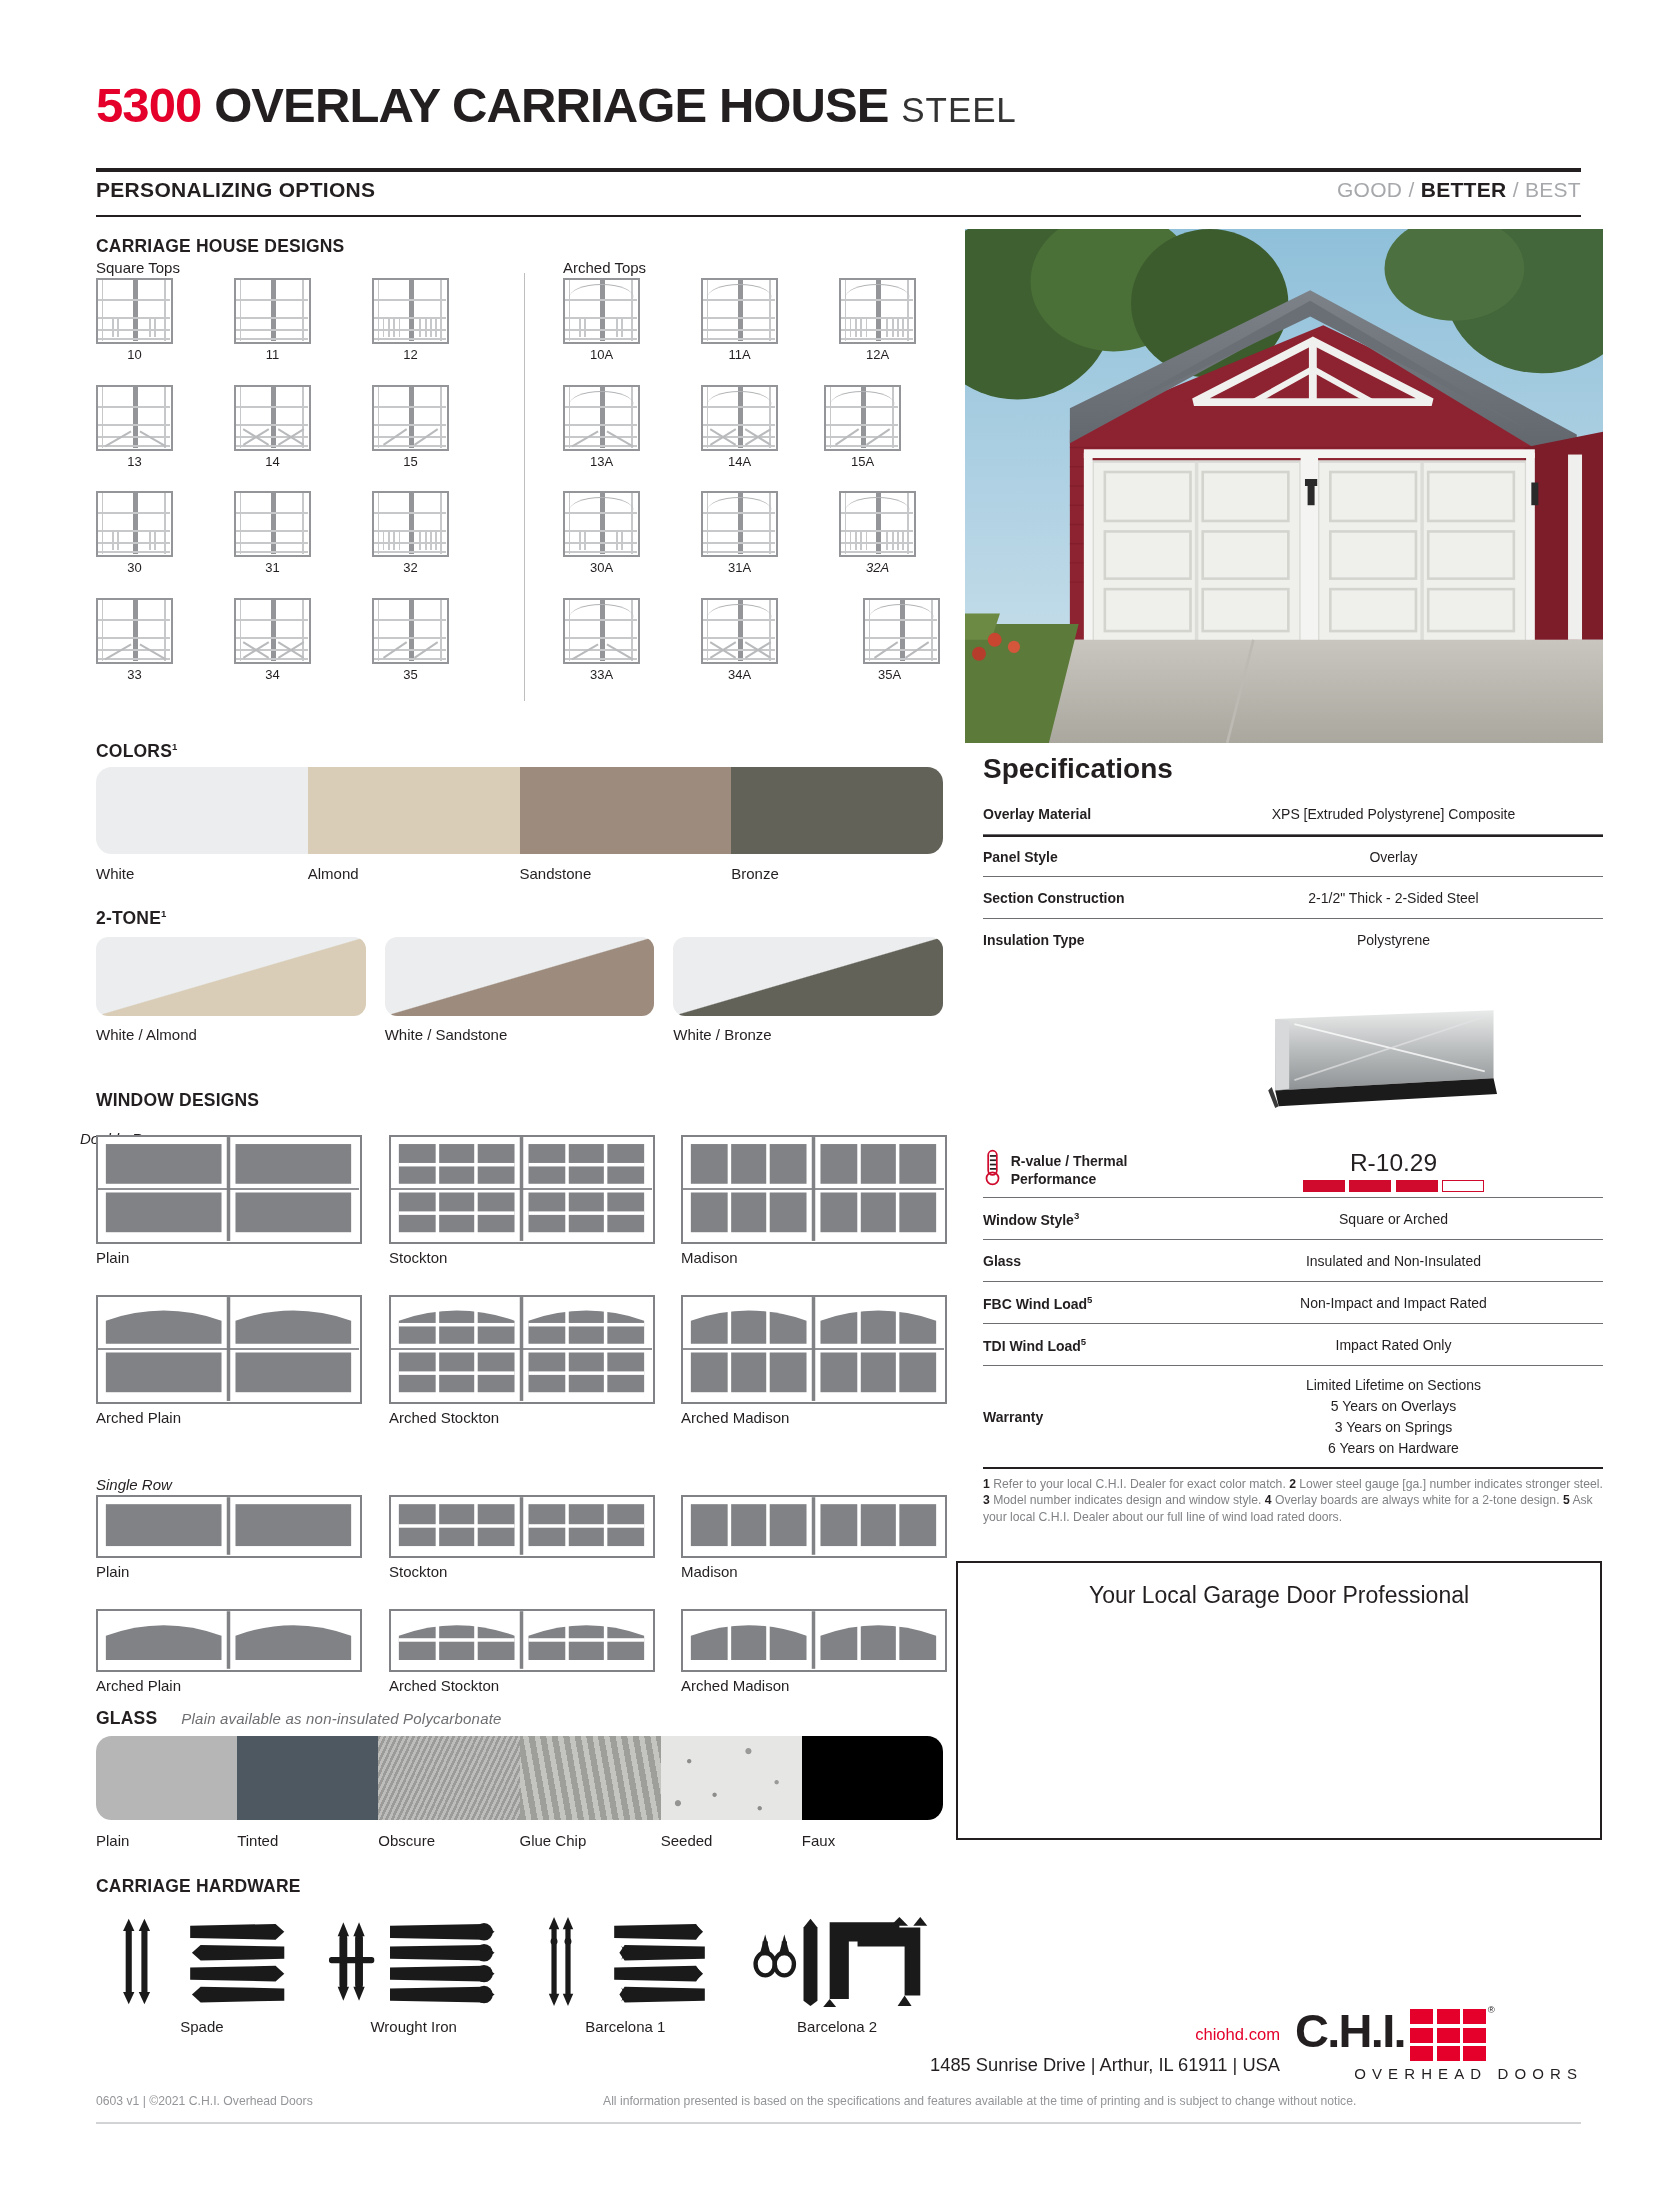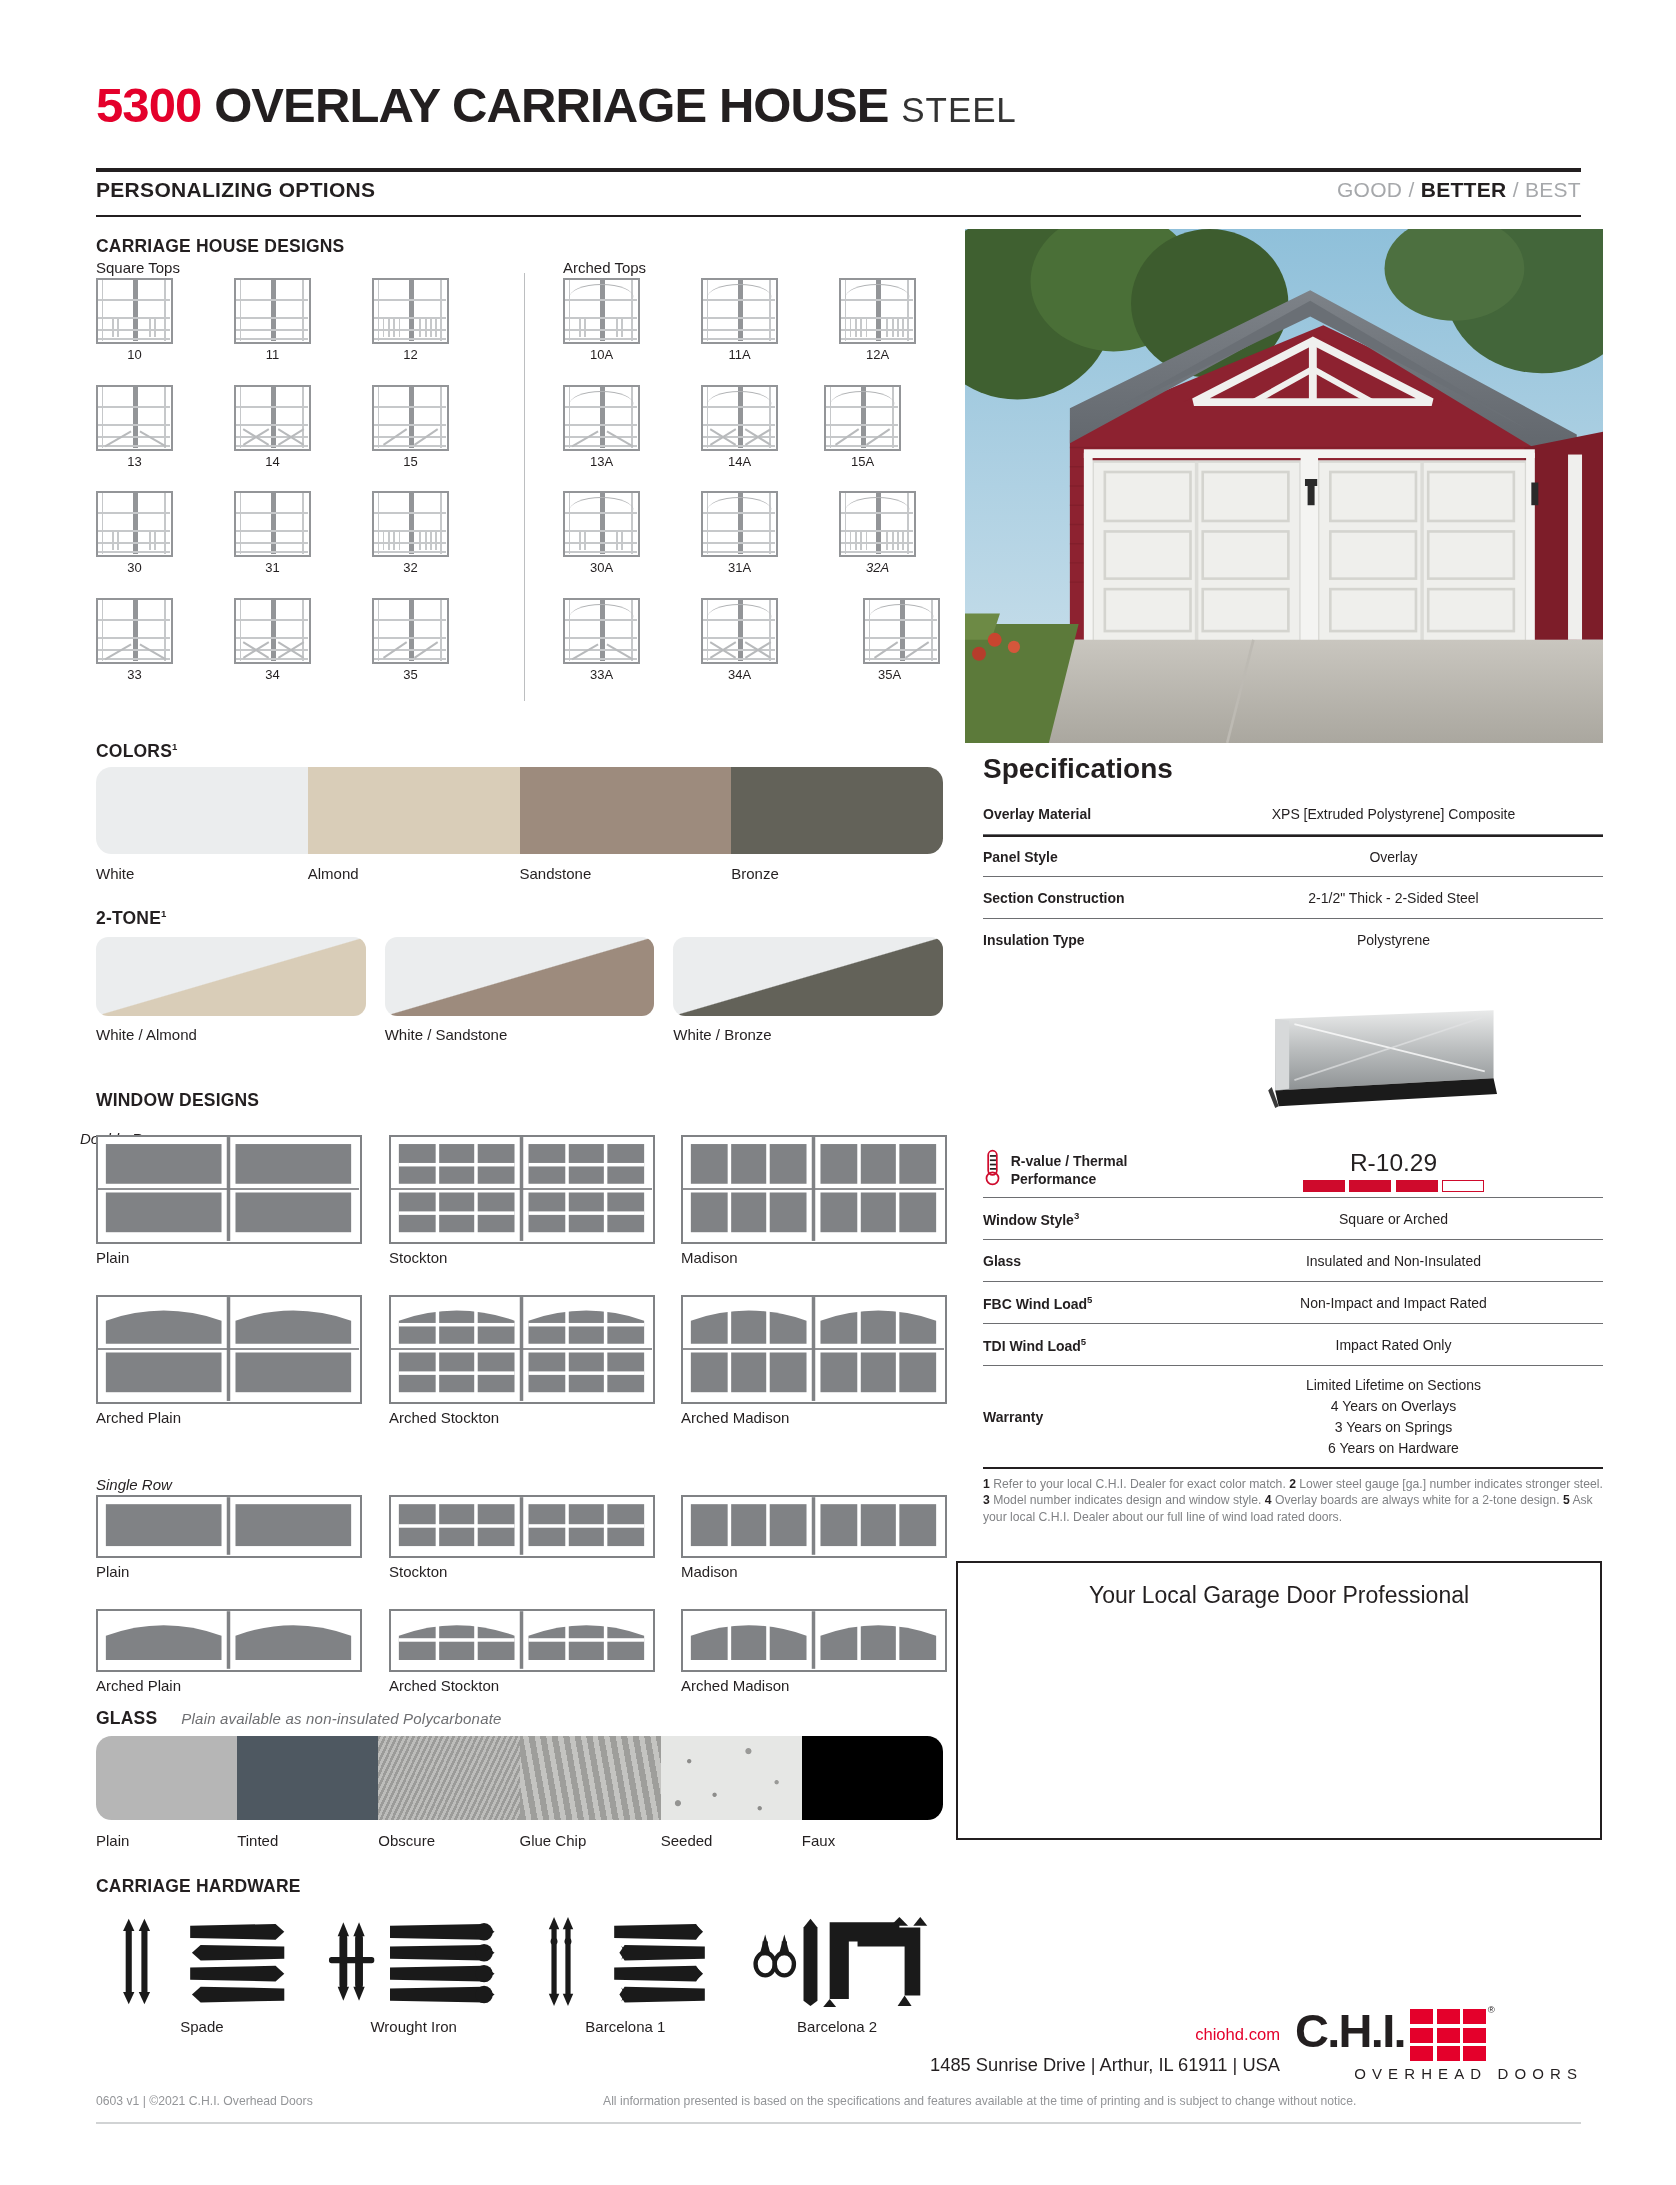--- a/index.html
+++ b/index.html
@@ -1149,21 +1149,21 @@
         <div class="spec-v">Non-Impact and Impact Rated</div>
       </div>
       <div class="spec-row">
         <div class="spec-k">TDI Wind Load<span class="sup">5</span></div>
         <div class="spec-v">Impact Rated Only</div>
       </div>
       <div class="warranty-row">
         <div class="spec-k">Warranty</div>
         <div class="warranty-v">
           <div>Limited Lifetime on Sections</div>
-          <div>4 Years on Overlays</div>
+          <div>5 Years on Overlays</div>
           <div>3 Years on Springs</div>
           <div>6 Years on Hardware</div>
         </div>
       </div>
     </div>
   <div class="footnotes" id="footnotes"><b>1</b> Refer to your local C.H.I. Dealer for exact color match. <b>2</b> Lower steel gauge [ga.] number indicates stronger steel. <b>3</b> Model number indicates design and window style. <b>4</b> Overlay boards are always white for a 2-tone design. <b>5</b> Ask your local C.H.I. Dealer about our full line of wind load rated doors.</div>
 
   <div class="dealer-box">
     <div class="dealer-text">Your Local Garage Door Professional</div>
   </div>

